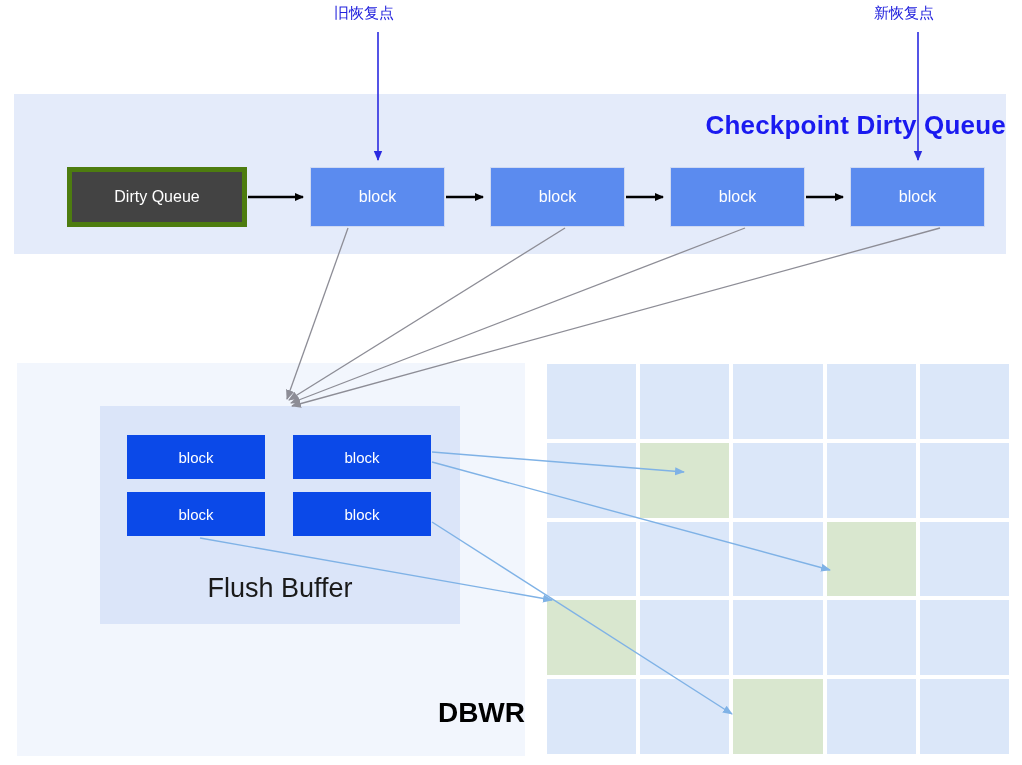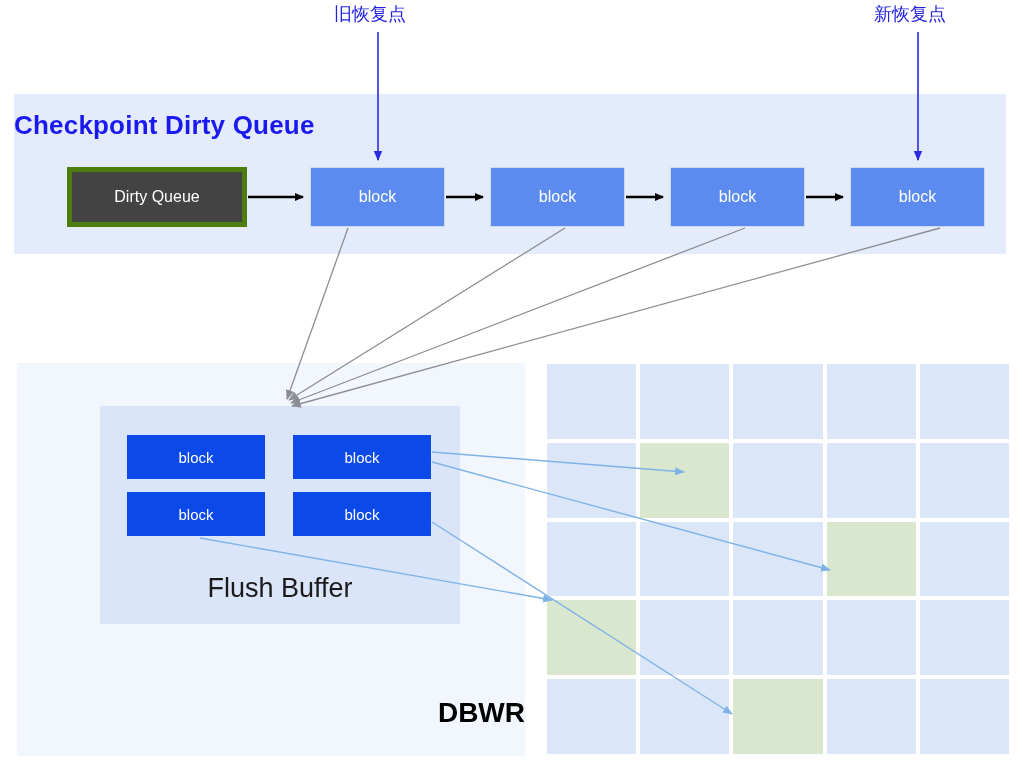--- a/index.html
+++ b/index.html
@@ -15,36 +15,36 @@
     width: 1022px;
     height: 765px;
     background: #ffffff;
     overflow: hidden;
   }
   .abs { position: absolute; }
 
   
   .cp-label {
     color: #2222dd;
-    font-size: 18px;
-    font-family: Liberation Mono, monospace;
+    font-size: 15px;
+    font-family: Liberation Serif, serif;
     white-space: nowrap;
     line-height: 1;
   }
 
   
   .checkpoint-panel {
     left: 14px; top: 94px;
     width: 992px; height: 160px;
     background: #e4ebfa;
   }
   .checkpoint-title {
     left: 14px; top: 110px;
     width: 992px;
-    text-align: left;
+    text-align: right;
     color: #1a1af0;
     font-weight: bold;
     font-size: 26px;
     letter-spacing: 0.2px;
   }
   .dirty-queue-box {
     left: 67px; top: 167px;
     width: 180px; height: 60px;
     background: #434343;
     border: 5px solid #4d7c0f;

